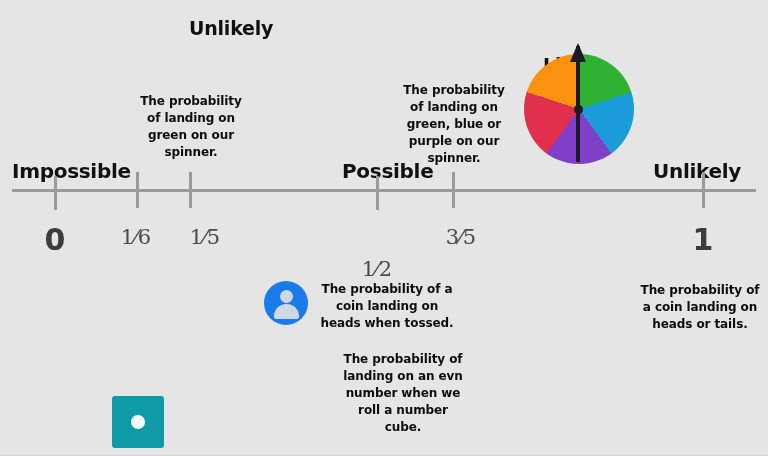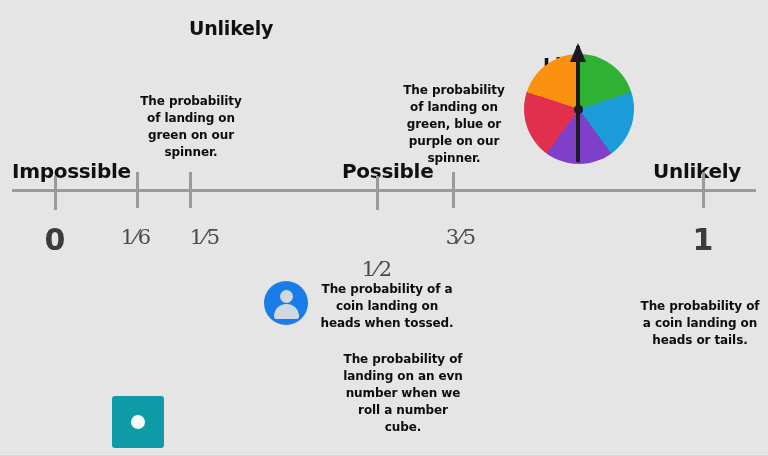--- a/index.html
+++ b/index.html
@@ -242,21 +242,21 @@
   <div class="frac" style="left:430px; top:225px; width:46px;margin-left:8px;">
     <span>3</span><span>⁄</span><span>5</span>
   </div>
 
 
 
   <div class="blurb" style="left:316px; top:281px; width:142px;">The probability of a coin landing on heads when tossed.</div>
 
   <div class="blurb" style="left:324px; top:351px; width:126px;margin-left:16px;">The probability of landing on an evn number when we roll a number cube.</div>
 
-  <div class="blurb" style="left:638px; top:298px; width:124px;">The probability of a coin landing on heads or tails.</div>
+  <div class="blurb" style="left:638px; top:282px; width:124px;">The probability of a coin landing on heads or tails.</div>
 
   <div id="avatar" style="background: rgb(26, 124, 232);">
     <div class="head" style="background: rgb(207, 216, 227);"></div>
     <div class="body" style="background: rgb(207, 216, 227);"></div>
   </div>
 
   <div id="die" style="background: rgb(15, 154, 168);">
     <div class="pip" style="background: rgb(244, 251, 251);"></div>
   </div>
 

